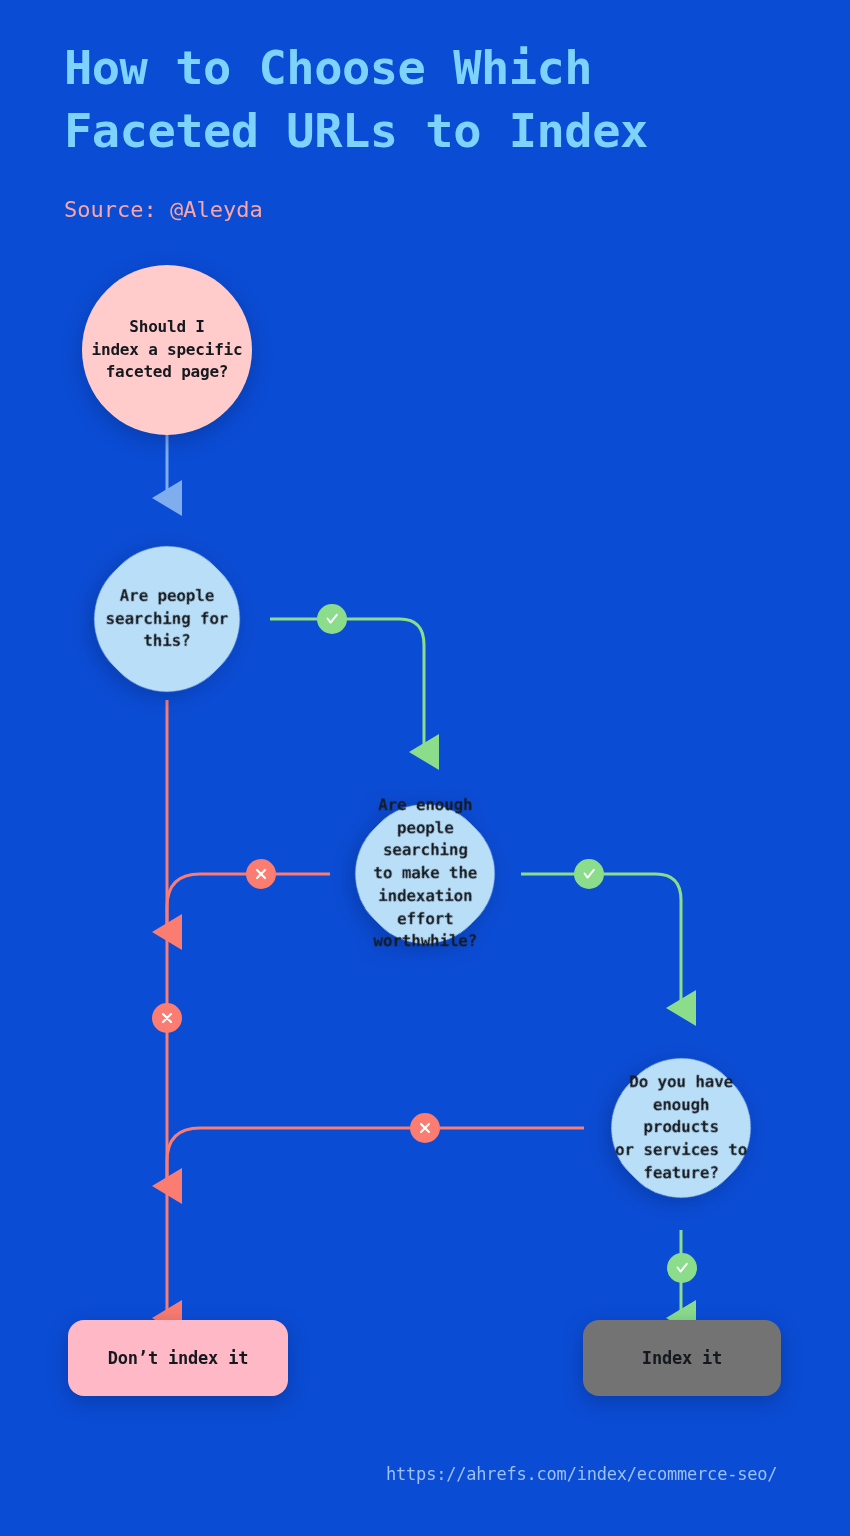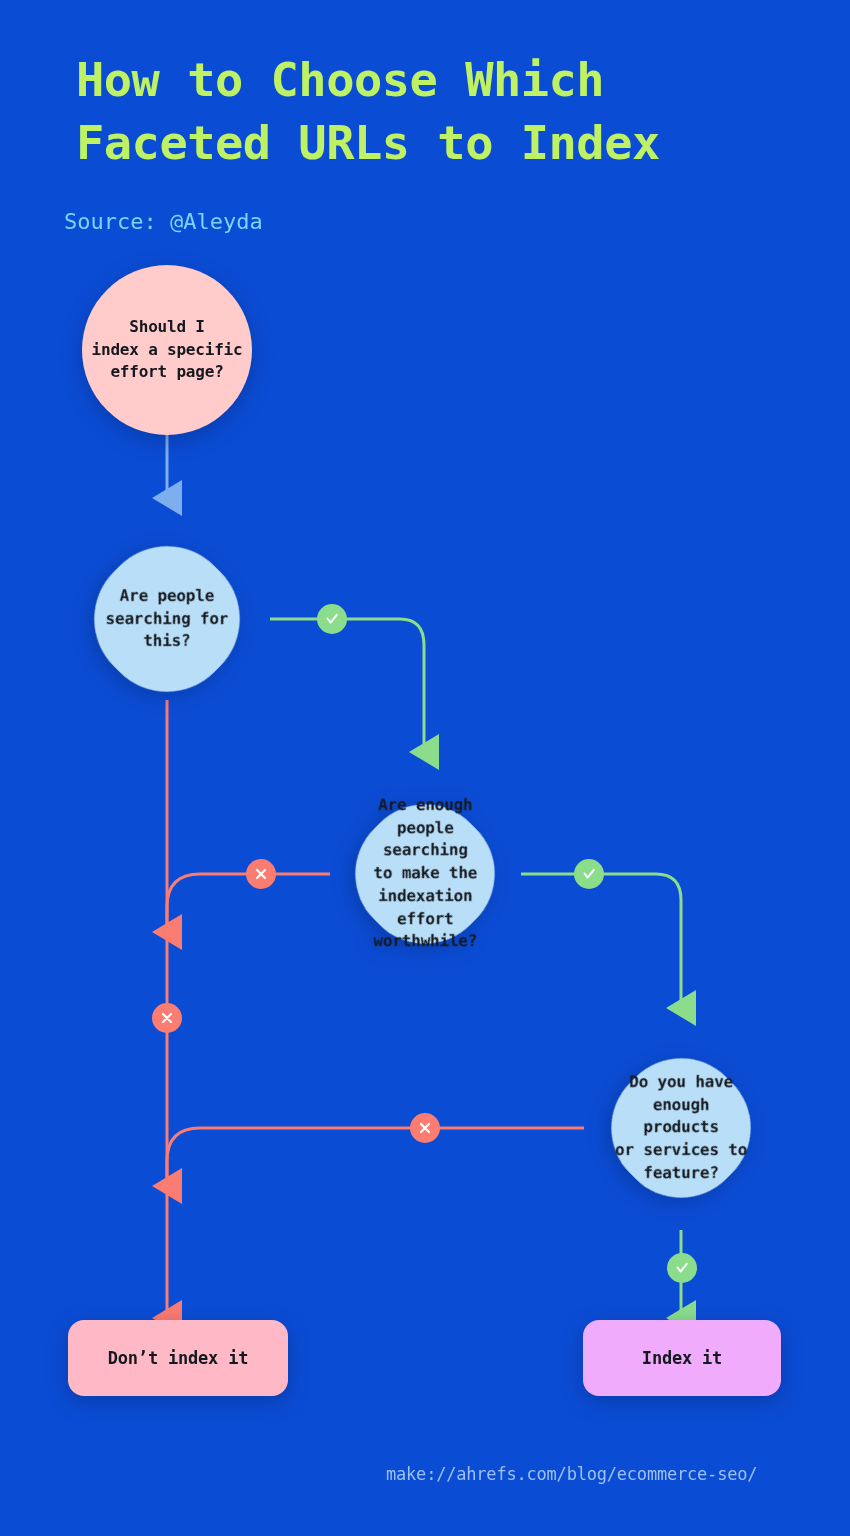--- a/index.html
+++ b/index.html
@@ -23,30 +23,30 @@
   }
 
   
   #header {
     position: absolute;
     left: 64px;
     top: 36px;
     width: 700px;
   }
   #title {
-    color: #bef264;
+    color: #7dd3fc;
     font-size: 47px;
     line-height: 63px;
     font-weight: bold;
     letter-spacing: -0.5px;
     white-space: pre-line;
-    margin: 12px;
+    margin: 0;
   }
   #source {
-    color: #7dd3fc;
+    color: #fca5a5;
     font-size: 22px;
     line-height: 28px;
     margin-top: 34px;
     font-weight: normal;
   }
 
   
   #edges {
     position: absolute;
     left: 0; top: 0;
@@ -85,21 +85,21 @@
     transform: rotate(45deg);
   }
   .node-decision .label {
     transform: rotate(-45deg);
   }
 
   .node-terminal {
     border-radius: 16px;
   }
   .terminal-no { background: #FFB9C6; }
-  .terminal-yes { background: #f0abfc; }
+  .terminal-yes { background: #737373; }
 
   
   .badge {
     position: absolute;
     width: 30px;
     height: 30px;
     border-radius: 50%;
     display: flex;
     align-items: center;
     justify-content: center;
@@ -164,21 +164,21 @@
     <path d="M521,874 L656,874 Q681,874 681,900 L681,1008" fill="none" stroke="#8BDD8C" stroke-width="3" marker-end="url(#arrow-yes)"></path>
 
     <path d="M584,1128 L200,1128 Q167,1128 167,1161 L167,1186" fill="none" stroke="#FB7C70" stroke-width="3" marker-end="url(#arrow-no)"></path>
 
     <path d="M681,1230 L681,1318" fill="none" stroke="#8BDD8C" stroke-width="3" marker-end="url(#arrow-yes)"></path>
   </svg>
 
   <div class="node node-start" style="left:82px; top:265px; width:170px; height:170px; font-size:16px;">
     <span class="label">Should I
 index a specific
-effort page?</span>
+faceted page?</span>
   </div>
 
   <div class="node node-decision" style="left:96px; top:548px; width:142px; height:142px; font-size:16px;">
     <span class="label" style="width:166px;">Are people
 searching for
 this?</span>
   </div>
 
   <div class="node node-decision" style="left:357px; top:806px; width:136px; height:136px; font-size:16px;">
     <span class="label" style="width:190px;">Are enough
@@ -233,15 +233,15 @@
     </svg>
   </div>
 
   <div class="badge badge-yes" style="left:667px; top:1253px;">
     <svg width="16" height="16" viewBox="0 0 16 16" aria-hidden="true">
       <path d="M3.5 7.5 L6.6 11.6 L12.8 3.8" fill="none" stroke="#ffffff" stroke-width="1.9" stroke-linecap="round" stroke-linejoin="round"></path>
     </svg>
   </div>
 
 
-  <div id="footer-url">make://ahrefs.com/blog/ecommerce-seo/</div>
+  <div id="footer-url">https://ahrefs.com/index/ecommerce-seo/</div>
 
 </div>
 
 </body></html>

